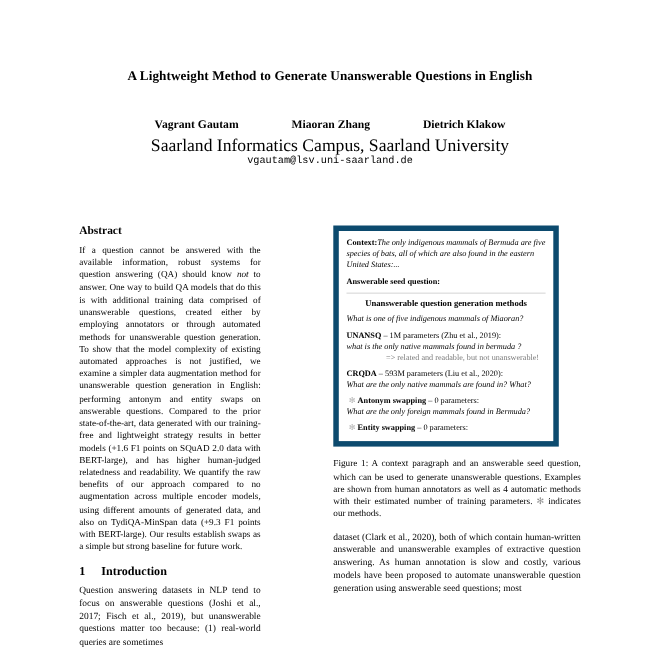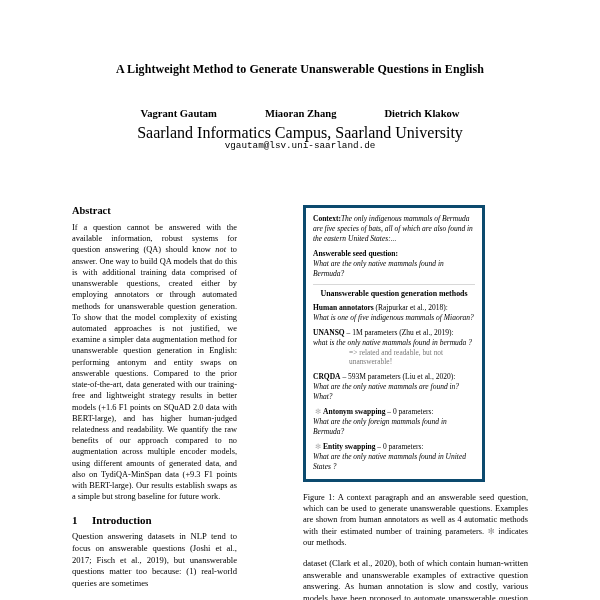--- a/index.html
+++ b/index.html
@@ -109,24 +109,24 @@
 
   .body-text {
     font-size: 8.6px;
     line-height: 1.35;
     text-align: justify;
     margin: 0;
   }
 
   
   .figbox {
-    border: 3px solid #0c4a6e;
+    border: 5px solid #0c4a6e;
     padding: 6px 7px 7px 7px;
     box-sizing: border-box;
-    width: 182px;
+    width: 205px;
   }
   .fig-line {
     font-size: 7.5px;
     line-height: 1.33;
     margin: 0;
   }
   .fig-line.it { font-style: italic; }
   .fig-label { font-weight: bold; font-style: normal; }
   .fig-ctx { font-style: italic; }
   .fig-gap { height: 5px; }
@@ -202,29 +202,27 @@
 
   <div class="col-right">
 
     <div class="figbox">
 
       <p class="fig-line"><span class="fig-label">Context:</span><span class="fig-ctx">The only indigenous mammals of Bermuda are five species of bats, all of which are also found in the eastern United States:...</span></p>
 
       <div class="fig-gap"></div>
 
       <p class="fig-line"><span class="fig-label">Answerable seed question:</span></p>
-      <p class="fig-line it">What are the only native mammals found in Bermuda?</p>
 
       <hr class="fig-rule">
 
       <p class="fig-center">Unanswerable question generation methods</p>
 
       <div class="fig-gap"></div>
 
-      <p class="fig-line"><span class="fig-label">Human annotators</span><span> (Rajpurkar et al., 2018):</span></p>
       <p class="fig-line it">What is one of five indigenous mammals of Miaoran?</p>
 
       <div class="fig-gap"></div>
 
       <p class="fig-line"><span class="fig-label">UNANSQ</span><span> – 1M parameters (Zhu et al., 2019):</span></p>
       <p class="fig-line it">what is the only native mammals found in bermuda ?</p>
       <p class="fig-note">=&gt; related and readable, but not unanswerable!</p>
 
       <div class="fig-gap"></div>
 
@@ -232,21 +230,20 @@
       <p class="fig-line it">What are the only native mammals are found in? What?</p>
 
       <div class="fig-gap"></div>
 
       <p class="fig-line fig-indent"><span class="star">✻</span> <span class="fig-label">Antonym swapping</span><span> – 0 parameters:</span></p>
       <p class="fig-line it">What are the only foreign mammals found in Bermuda?</p>
 
       <div class="fig-gap"></div>
 
       <p class="fig-line fig-indent"><span class="star">✻</span> <span class="fig-label">Entity swapping</span><span> – 0 parameters:</span></p>
-      <p class="fig-line it">What are the only native mammals found in United States ?</p>
 
     </div>
 
     <p class="caption"><span>Figure 1: A context paragraph and an answerable seed question, which can be used to generate unanswerable questions. Examples are shown from human annotators as well as 4 automatic methods with their estimated number of training parameters. </span><span class="capstar">✻</span><span> indicates our methods.</span></p>
 
     <p class="after-fig">dataset (Clark et al., 2020), both of which contain human-written answerable and unanswerable examples of extractive question answering. As human annotation is slow and costly, various models have been proposed to automate unanswerable question generation using answerable seed questions; most</p>
   </div>
 
 </div>
 

